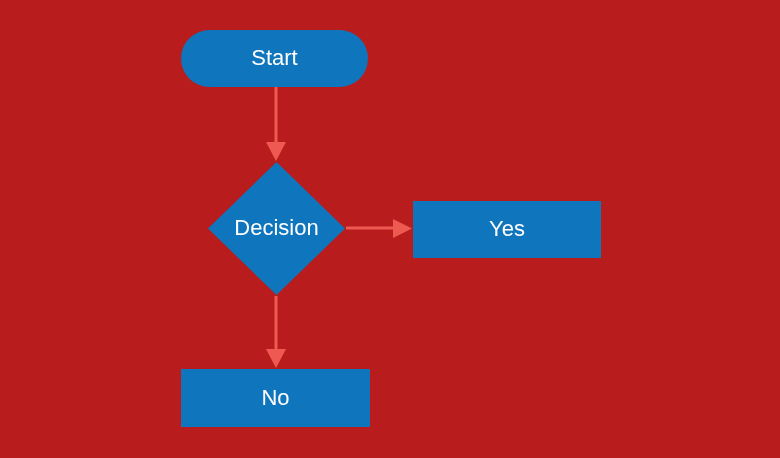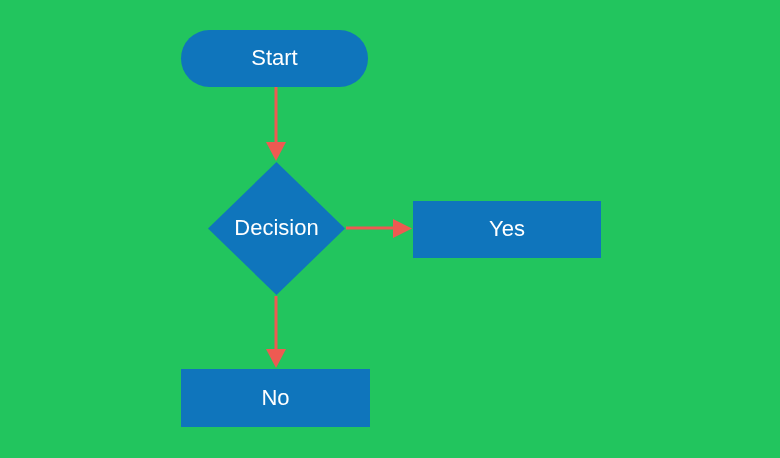--- a/index.html
+++ b/index.html
@@ -39,21 +39,21 @@
     stroke-width: 3;
     fill: none;
   }
   .connector-head {
     stroke: none;
   }
 </style>
 </head>
 <body>
 
-<div id="canvas" style="background: #22c55e;">
+<div id="canvas" style="background: #b91c1c;">
 
   <svg id="flow-svg" viewBox="0 0 780 458" xmlns="http://www.w3.org/2000/svg">
 
     <g>
       <line class="connector-line" x1="276" y1="87" x2="276" y2="143" stroke="#EE5A52"></line>
       <polygon class="connector-head" points="266,142 286,142 276,161" fill="#EE5A52"></polygon>
     </g>
 
     <g>
       <line class="connector-line" x1="346" y1="228" x2="393" y2="228" stroke="#EE5A52"></line>

